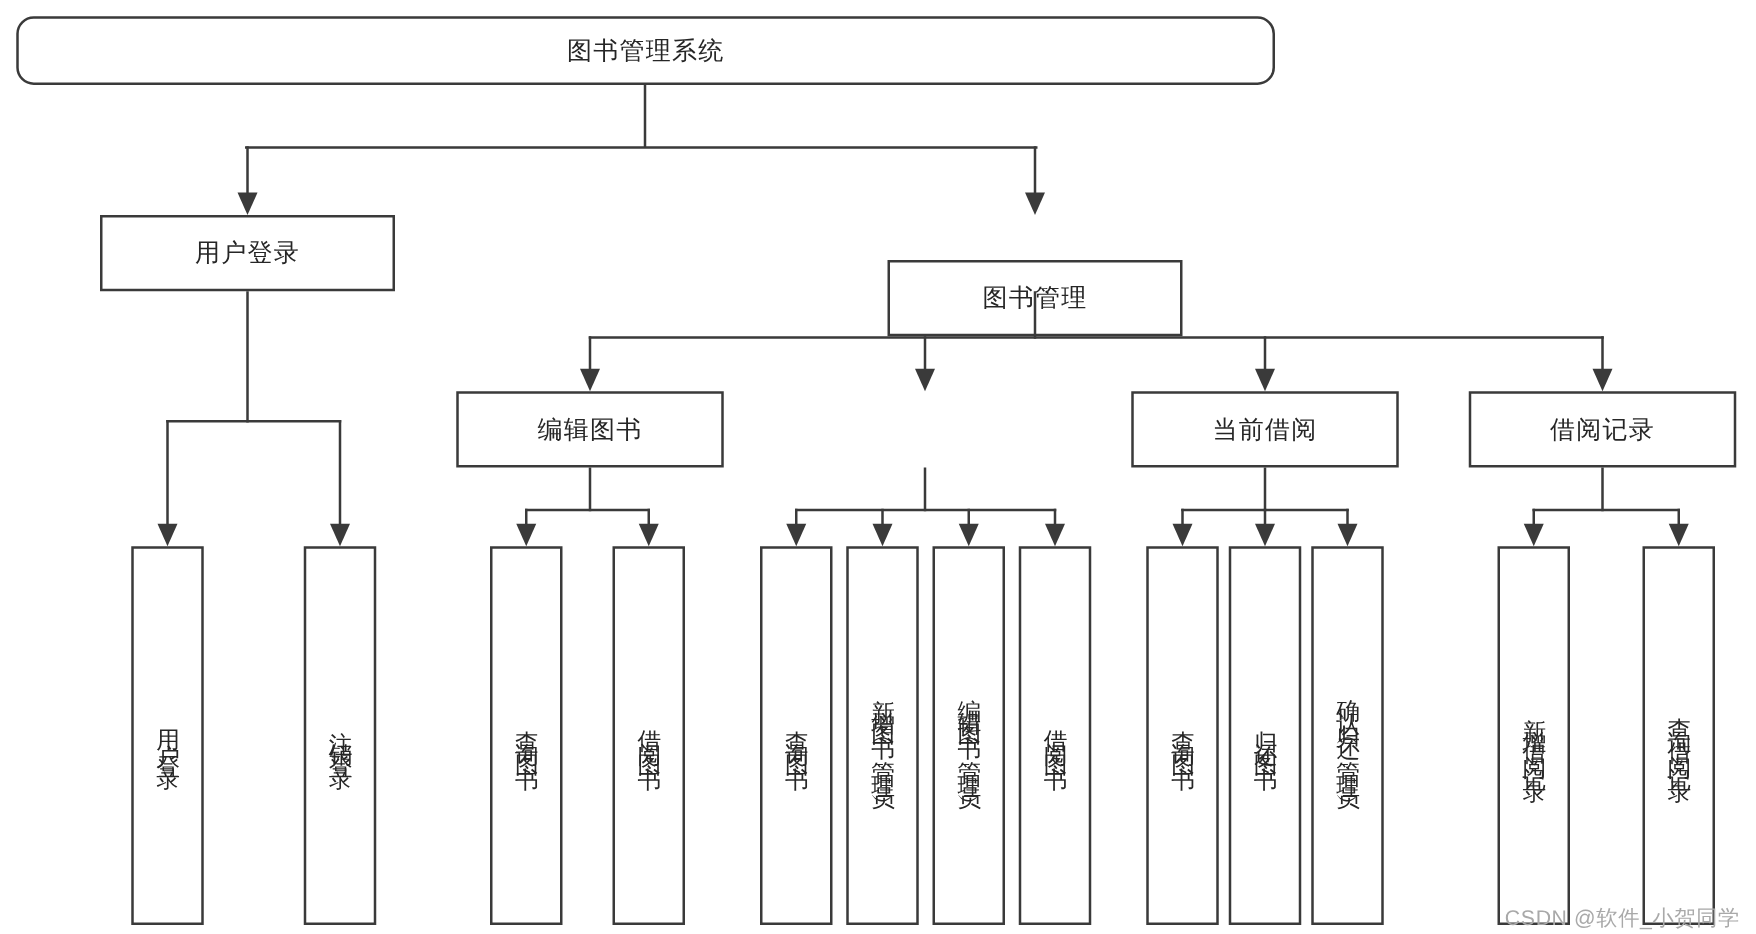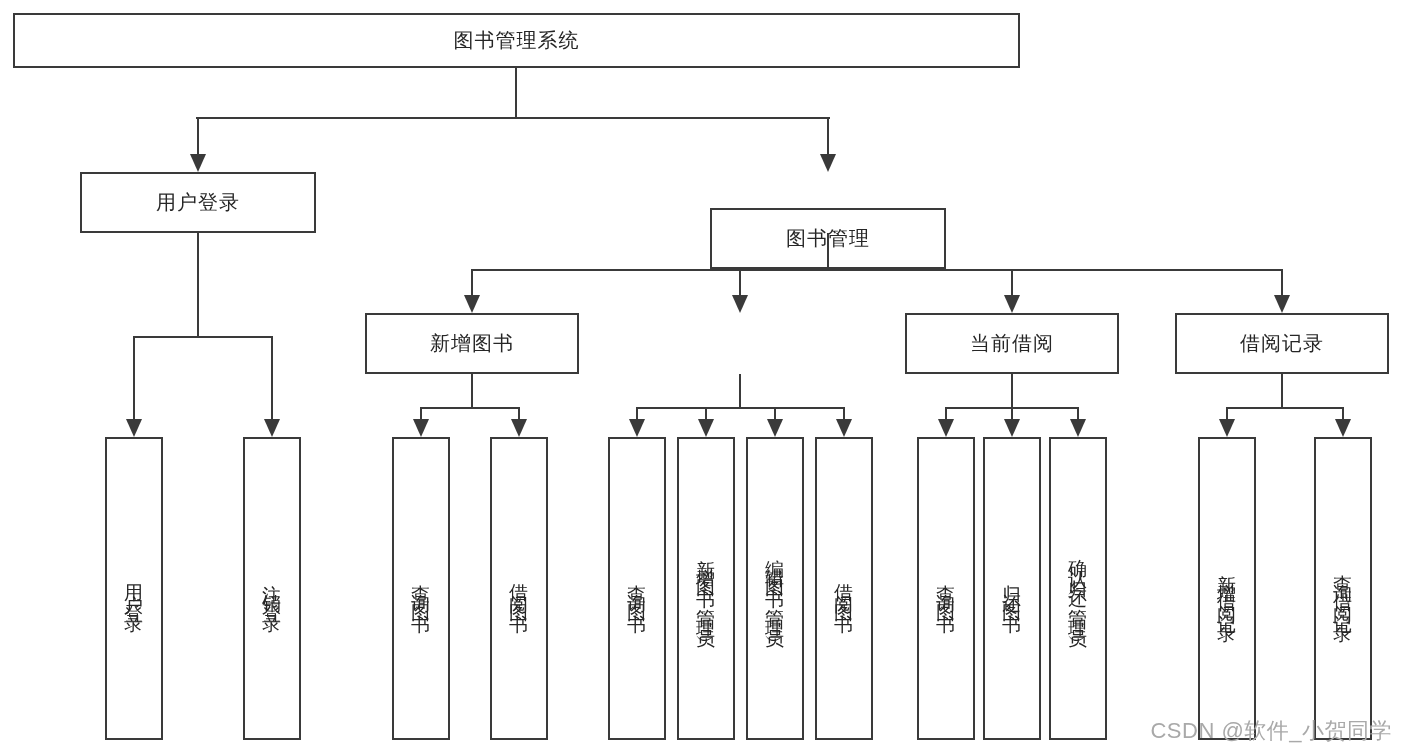--- a/index.html
+++ b/index.html
@@ -19,34 +19,34 @@
     font-size:19px;letter-spacing:10px;line-height:1;
   }
   .line{position:absolute;background:#3a3a3a;}
   .arrow{
     position:absolute;width:0;height:0;
     border-left:8px solid transparent;border-right:8px solid transparent;
     border-top:18px solid #3a3a3a;
   }
   .watermark{
     position:absolute;right:13px;bottom:1px;z-index:5;
-    color:#a9a9a9;font-size:22px;letter-spacing:0.5px;
+    color:#a9a9a9;font-size:17px;letter-spacing:0.5px;
   }
 </style>
 </head>
 <body>
 
 <div class="canvas">
 
-  <div class="node hnode" style="left:13px;top:13px;width:1007px;height:55px;">图书管理系统</div>
+  <div class="node hnode" style="left:13px;top:13px;width:1007px;height:55px;border-radius:14px;">图书管理系统</div>
 
   <div class="node hnode" style="left:80px;top:172px;width:236px;height:61px;">用户登录</div>
   <div class="node hnode" style="left:710px;top:172px;width:236px;height:61px;margin-top:36px;">图书管理</div>
 
-  <div class="node hnode" style="left:365px;top:313px;width:214px;height:61px;">新增图书</div>
+  <div class="node hnode" style="left:365px;top:313px;width:214px;height:61px;">编辑图书</div>
   <div class="node hnode" style="left:1175px;top:313px;width:214px;height:61px;">借阅记录</div>
   <div class="node hnode" style="left:905px;top:313px;width:214px;height:61px;">当前借阅</div>
 
   <div class="node leaf" style="left:105px;top:437px;width:58px;height:303px;">用户登录</div>
   <div class="node leaf" style="left:243px;top:437px;width:58px;height:303px;">注销登录</div>
 
   <div class="node leaf" style="left:392px;top:437px;width:58px;height:303px;">查询图书</div>
   <div class="node leaf" style="left:490px;top:437px;width:58px;height:303px;">借阅图书</div>
 
   <div class="node leaf" style="left:608px;top:437px;width:58px;height:303px;">查询图书</div>

